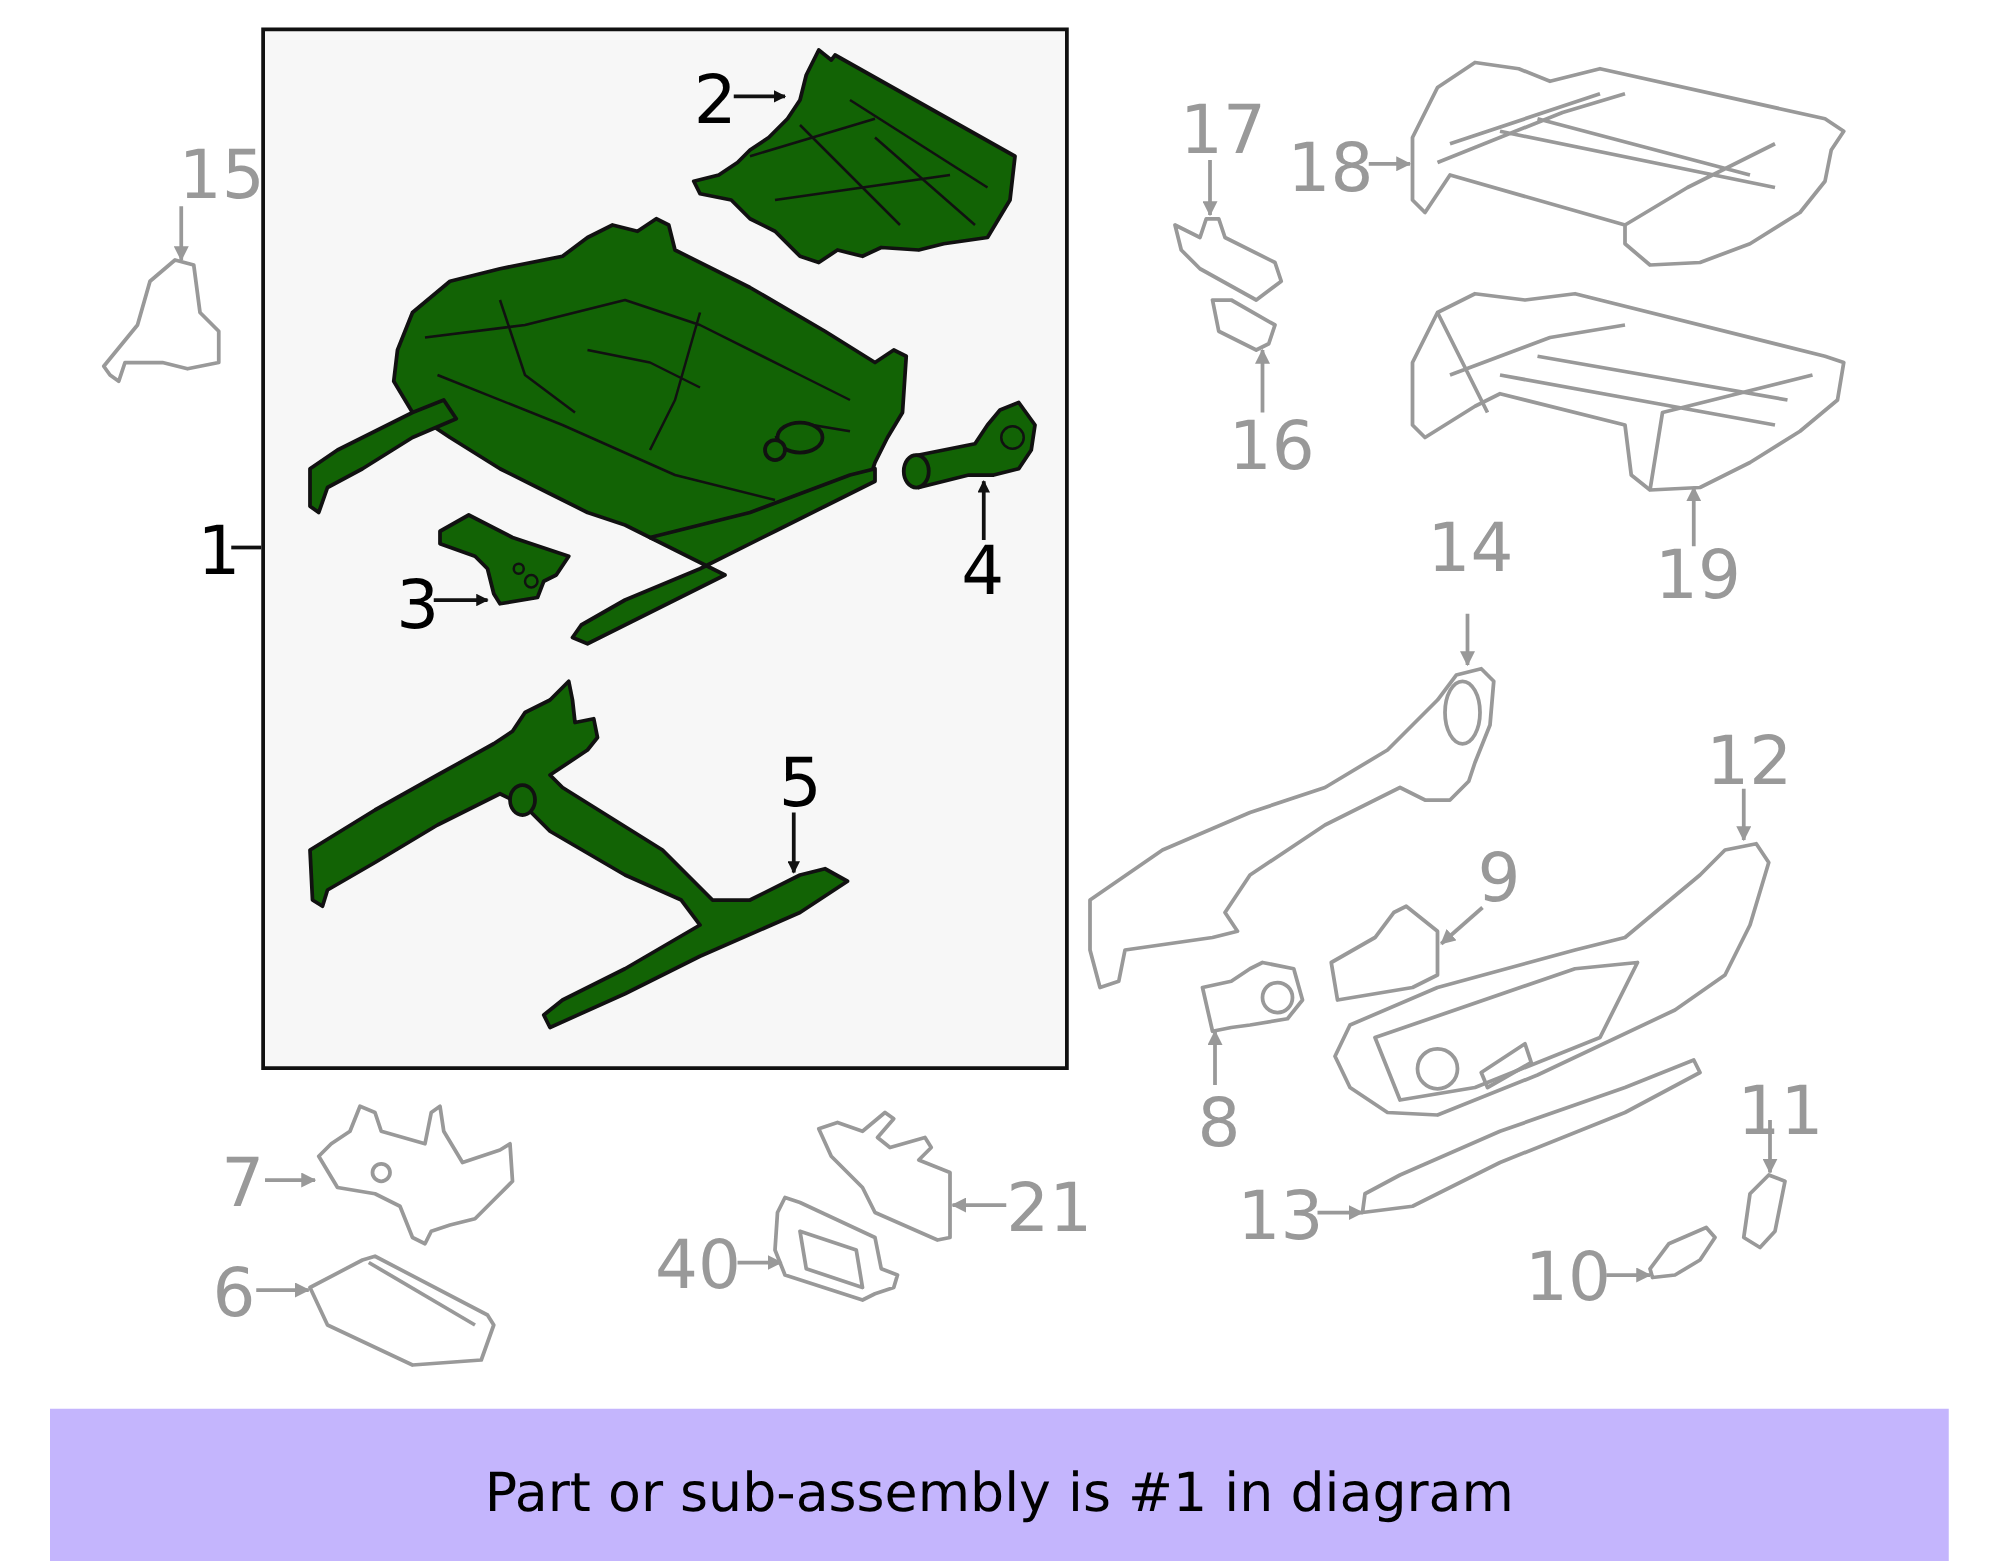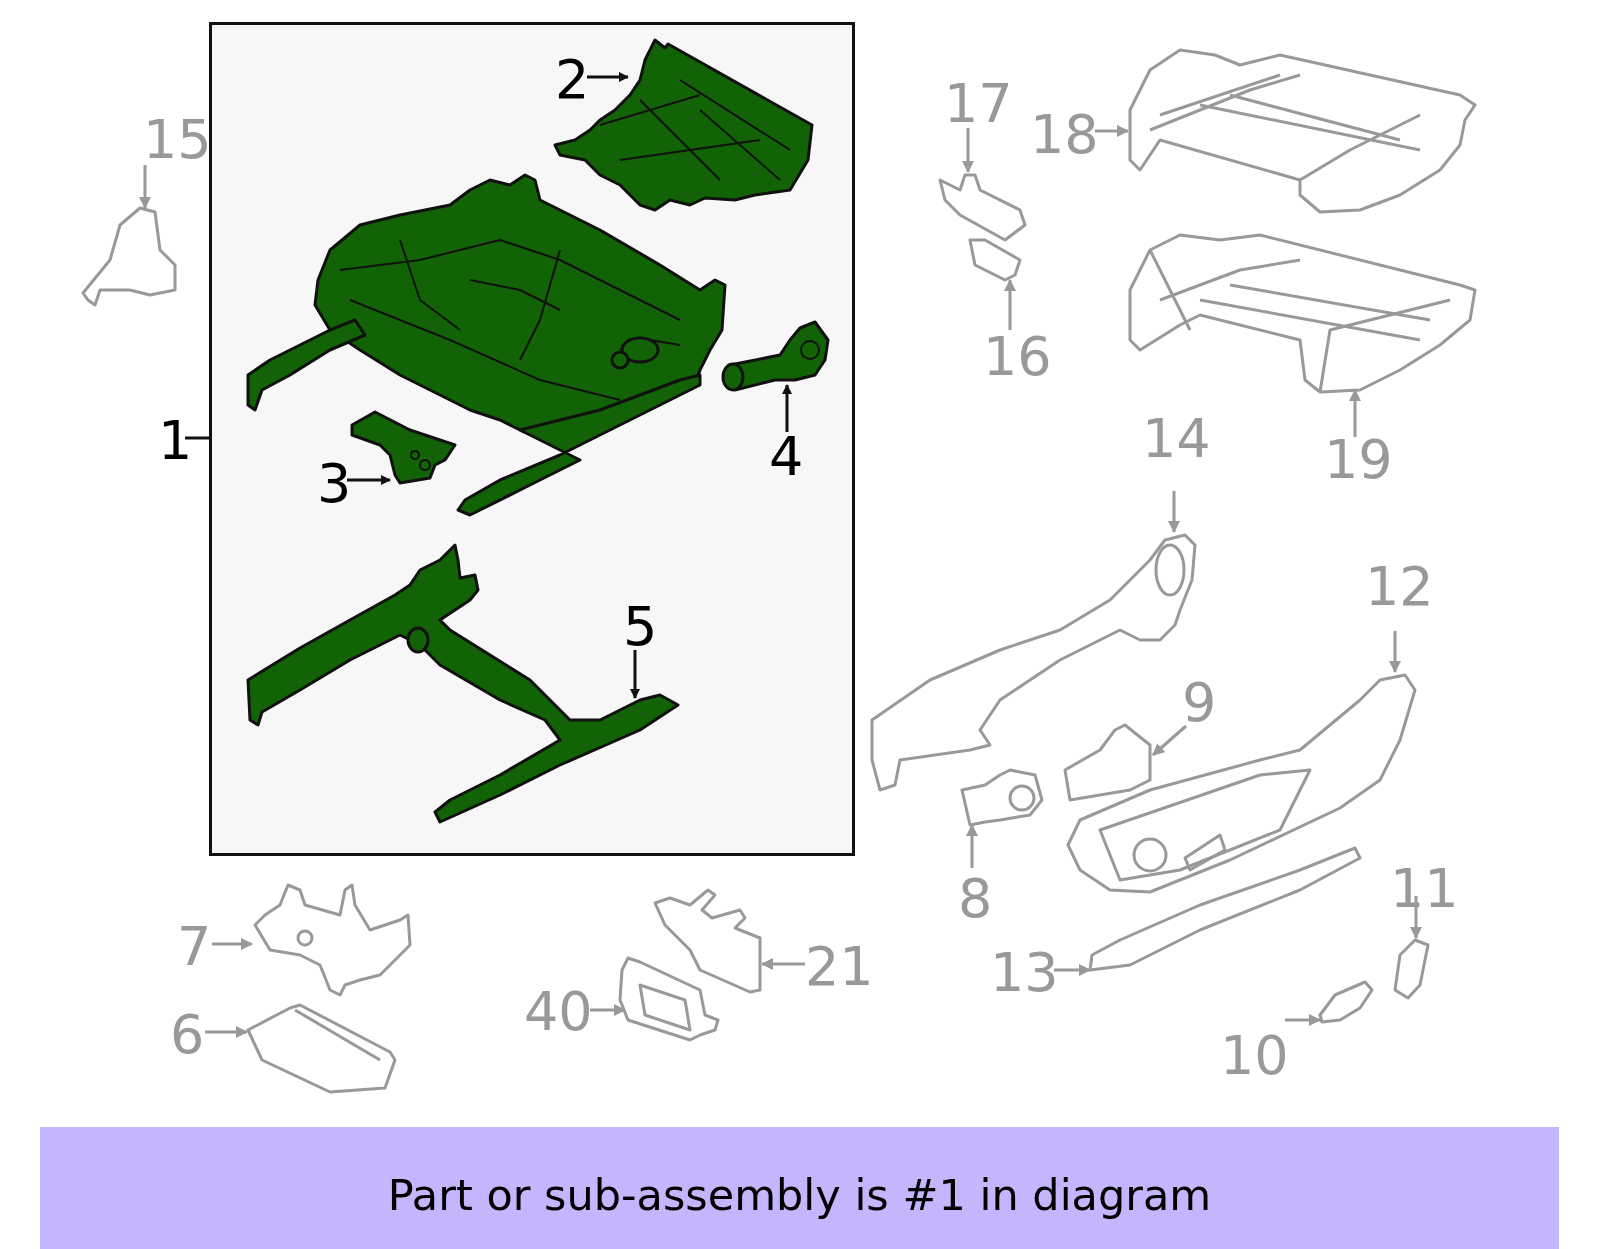--- a/index.html
+++ b/index.html
@@ -135,23 +135,23 @@
 <div class="callout black" style="left:158px;top:414px;">1</div>
 <div class="callout black" style="left:555px;top:53px;">2</div>
 <div class="callout black" style="left:317px;top:457px;">3</div>
 <div class="callout black" style="left:769px;top:430px;">4</div>
 <div class="callout black" style="left:623px;top:600px;">5</div>
 
 <div class="callout grey" style="left:170px;top:1008px;">6</div>
 <div class="callout grey" style="left:177px;top:920px;">7</div>
 <div class="callout grey" style="left:958px;top:872px;">8</div>
 <div class="callout grey" style="left:1182px;top:676px;">9</div>
-<div class="callout grey" style="left:1220px;top:1029px;">10</div>
+<div class="callout grey" style="left:1220px;top:995px;">10</div>
 <div class="callout grey" style="left:1390px;top:842px;margin-top:20px;">11</div>
-<div class="callout grey" style="left:1365px;top:560px;">12</div>
+<div class="callout grey" style="left:1365px;top:582px;">12</div>
 <div class="callout grey" style="left:990px;top:946px;">13</div>
 <div class="callout grey" style="left:1142px;top:412px;">14</div>
 <div class="callout grey" style="left:116px;top:113px;margin-left:27px;">15</div>
 <div class="callout grey" style="left:983px;top:330px;">16</div>
 <div class="callout grey" style="left:944px;top:77px;">17</div>
 <div class="callout grey" style="left:1030px;top:108px;">18</div>
 <div class="callout grey" style="left:1324px;top:433px;">19</div>
 <div class="callout grey" style="left:524px;top:985px;">40</div>
 <div class="callout grey" style="left:805px;top:940px;">21</div>
 

